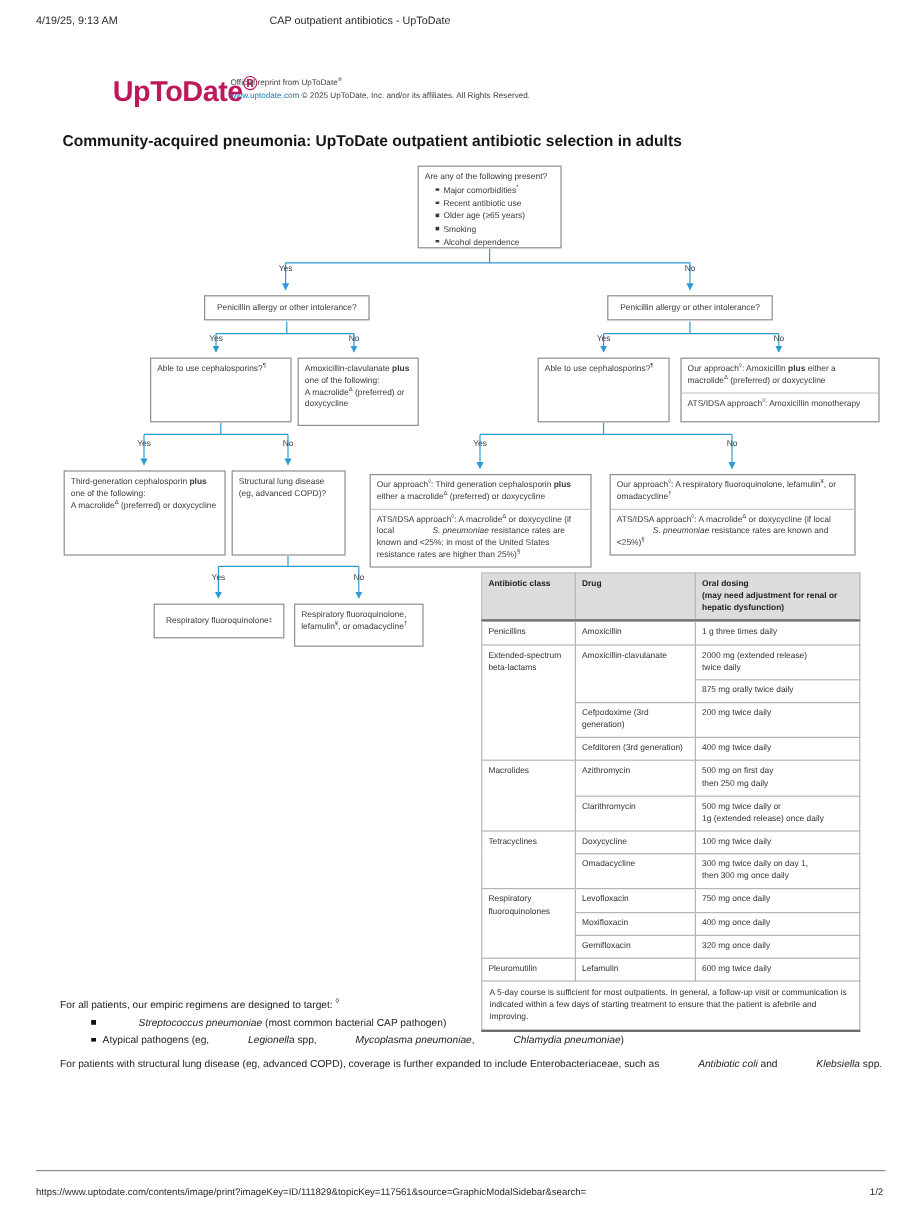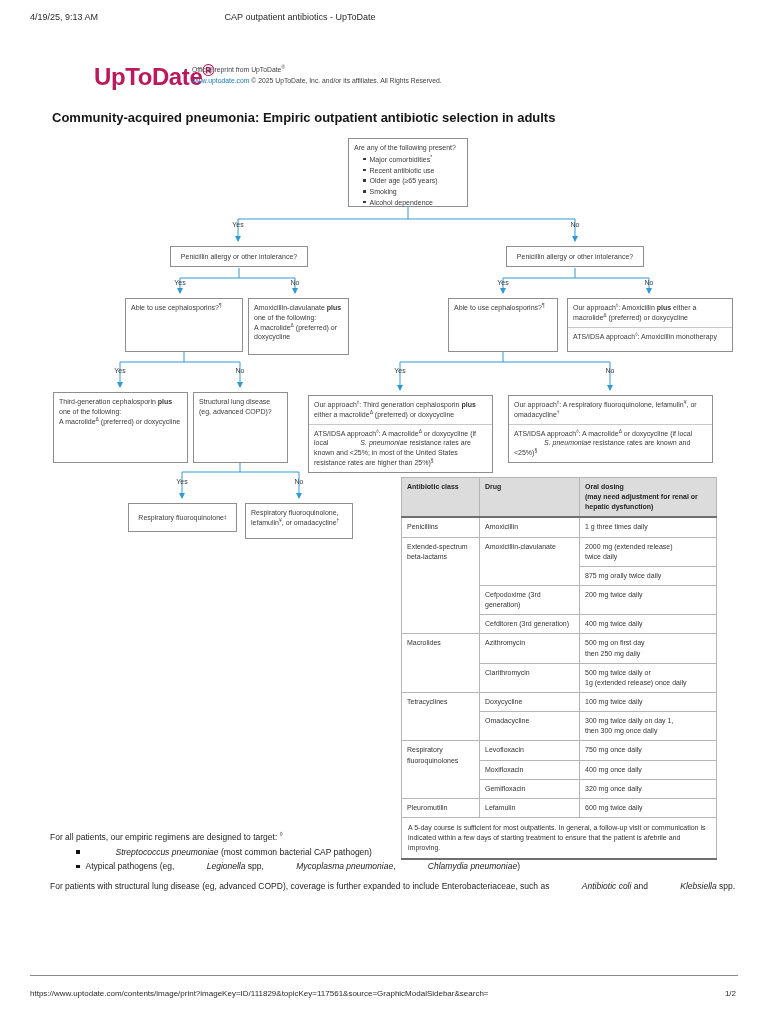--- a/index.html
+++ b/index.html
@@ -97,21 +97,21 @@
     <i></i>
     <i></i>
     <i></i>
 </div>
 <div class="brand" data-bind-rich="header.brand">UpToDate<sup>®</sup></div>
 <div class="reprint">
   <div data-bind-rich="header.reprint_line1">Official reprint from UpToDate<sup>®</sup></div>
   <div><a href="#" data-bind="header.reprint_link">www.uptodate.com</a><span data-bind="header.reprint_rest"> © 2025 UpToDate, Inc. and/or its affiliates. All Rights Reserved.</span></div>
 </div>
 
-<div class="title" data-bind="title">Community-acquired pneumonia: Empiric outpatient antibiotic selection in adults</div>
+<div class="title" data-bind="title">Community-acquired pneumonia: UpToDate outpatient antibiotic selection in adults</div>
 
 <svg class="flowlines" width="768" height="560" viewBox="0 0 768 560">
   <defs>
     <marker id="arr" markerWidth="7" markerHeight="7" refX="5" refY="3" orient="auto">
       <path d="M0,0 L6,3 L0,6 z" fill="#2e9bd5"></path>
     </marker>
   </defs>
   <g stroke="#2e9bd5" stroke-width="1" fill="none">
     <path d="M408,207 V219 M238,219 H575 M239,268 V278 M180,278 H295 M575,268 V278 M503,278 H649 M184,352 V362 M120,362 H240 M503,352 V362 M400,362 H610 M240,463 V472 M182,472 H299"></path>
     <path d="M238,219 V241" marker-end="url(#arr)"></path>

